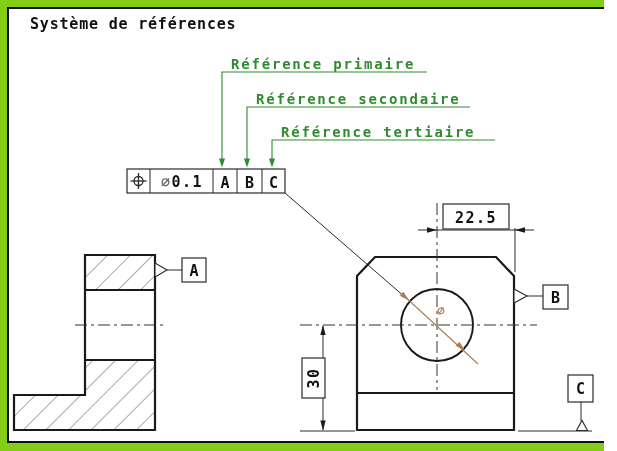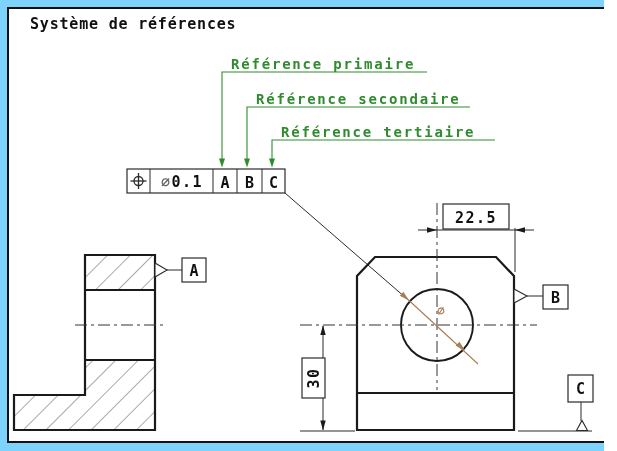--- a/index.html
+++ b/index.html
@@ -1,19 +1,19 @@
 <!DOCTYPE html>
 <html style="--leader-green: #2e8b2e; --dimension-brown: #a97c55; --line-black: #1a1a1a;"><head>
 <meta charset="utf-8">
 <style>
   html,body{margin:0;padding:0;background:#fff;}
   .stage{
     position:relative;
     width:604px;height:451px;
-    background:#7dd3fc;
+    background:#84cc16;
     font-family:"DejaVu Sans Mono", monospace;
     overflow:hidden;
   }
   svg{position:absolute;left:0;top:0;}
   .bold-line{stroke:var(--line-black,#1a1a1a);stroke-width:2.2;fill:none;}
   .med-line{stroke:var(--line-black,#1a1a1a);stroke-width:1.9;fill:none;}
   .thin-line{stroke:#2b2b2b;stroke-width:1;fill:none;}
   .center-line{stroke:#333;stroke-width:1;fill:none;stroke-dasharray:12 4 3 4;}
   .green-line{stroke:var(--leader-green,#2e8b2e);stroke-width:1.1;fill:none;}
   .green-fill{fill:var(--leader-green,#2e8b2e);stroke:none;}

